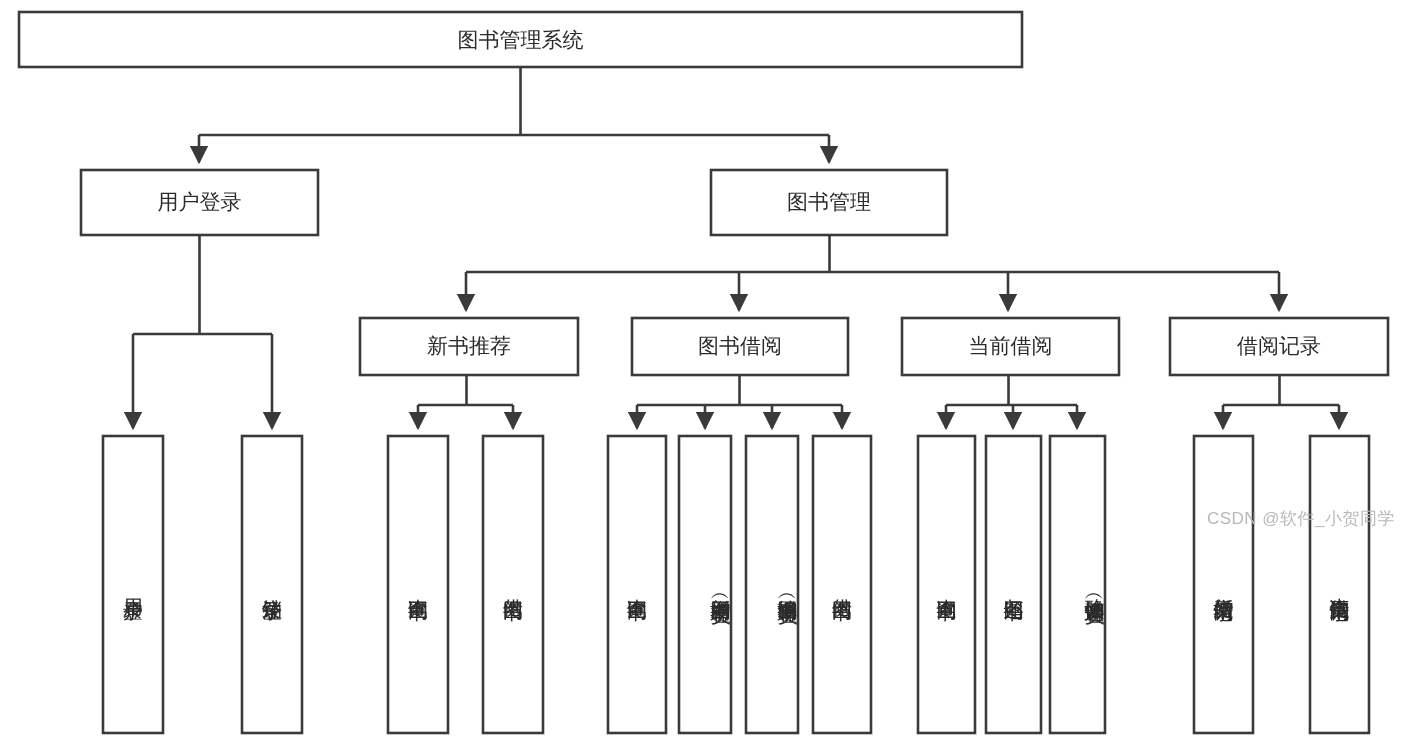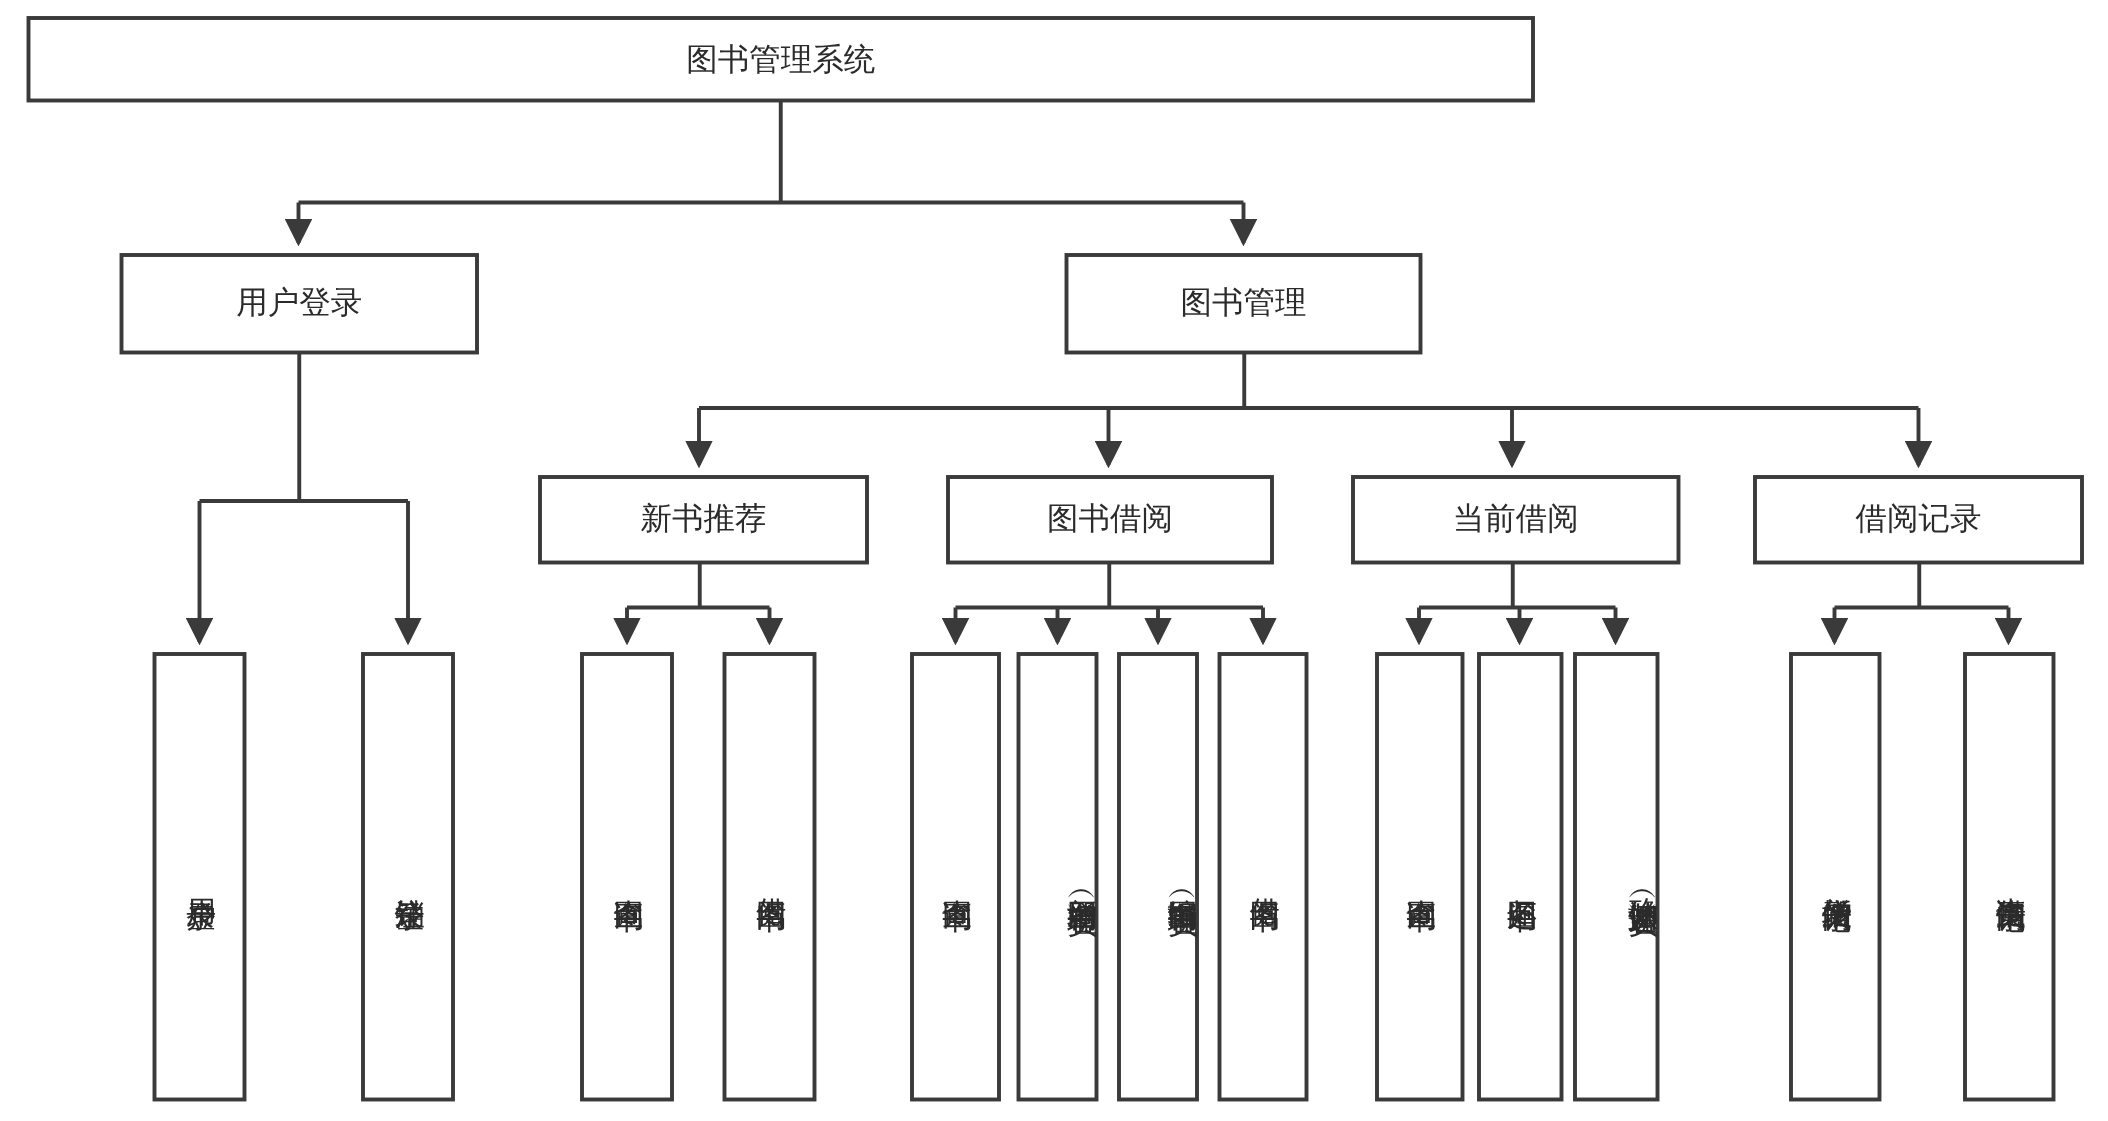--- a/index.html
+++ b/index.html
@@ -210,14 +210,15 @@
   <div class="label-vertical" style="left:918px; top:436px; width:57px; height:297px; display:flex; align-items:center; justify-content:center;">查询图书</div>
 
   <div class="label-vertical" style="left:986px; top:436px; width:55px; height:297px; display:flex; align-items:center; justify-content:center;">归还图书</div>
 
   <div class="label-vertical" style="left:1050px; top:436px; width:55px; height:297px; display:flex; align-items:flex-start; justify-content:center; padding-top:6px; box-sizing:border-box;">确认归还（管理员）</div>
 
   <div class="label-vertical" style="left:1194px; top:436px; width:59px; height:297px; display:flex; align-items:center; justify-content:center;">新增借阅记录</div>
 
   <div class="label-vertical" style="left:1310px; top:436px; width:59px; height:297px; display:flex; align-items:center; justify-content:center;">查询借阅记录</div>
 
+  <div class="watermark">CSDN @软件_小贺同学</div>
 
 </div>
 
 </body></html>

